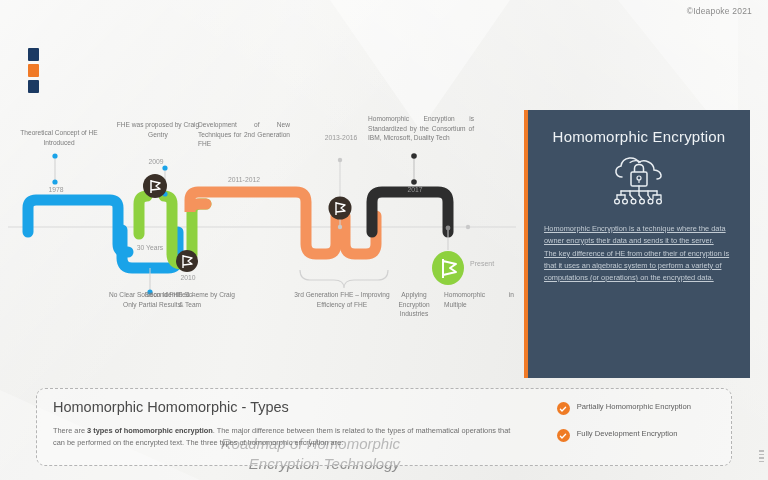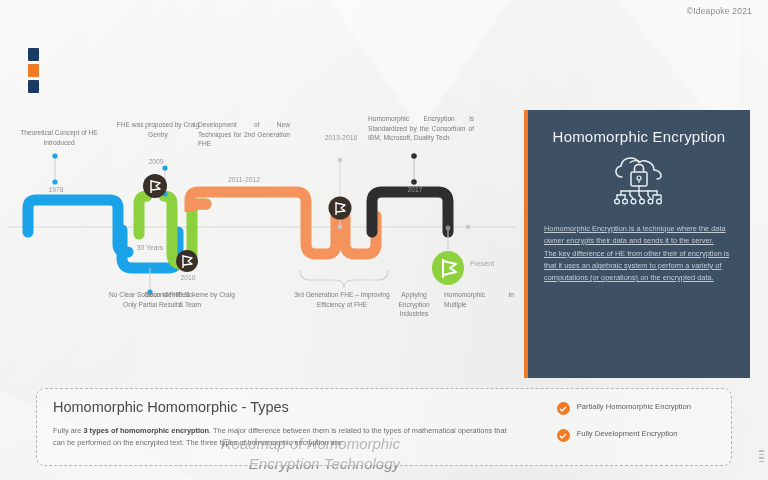--- a/index.html
+++ b/index.html
@@ -267,21 +267,21 @@
     <div class="info-body">
       <p>Homomorphic Encryption is a technique where the data owner encrypts their data and sends it to the server.</p>
       <p>The key difference of HE from other their of encryption is that it uses an algebraic system to perform a variety of computations (or operations) on the encrypted data.</p>
     </div>
   </div>
 
   <div class="types-panel">
     <div class="types-left">
       <div class="types-title">Homomorphic Homomorphic - Types</div>
       <div class="types-desc">
-        <span>Fully are </span><b>3 types of homomorphic encryption</b><span>. The major difference between them is related to the types of mathematical operations that can be performed on the encrypted text. The three types of homomorphic encryption are:</span>
+        <span>There are </span><b>3 types of homomorphic encryption</b><span>. The major difference between them is related to the types of mathematical operations that can be performed on the encrypted text. The three types of homomorphic encryption are:</span>
       </div>
     </div>
 
     <div class="types-right">
       <div class="type-item">
         <span class="check-badge">
           <svg width="8" height="8" viewBox="0 0 8 8">
               <path d="M1.4 4.2 L3 6 L6.6 2.2" stroke="#fff" stroke-width="1.3" fill="none" stroke-linecap="round" stroke-linejoin="round"></path>
             </svg>
         </span>

